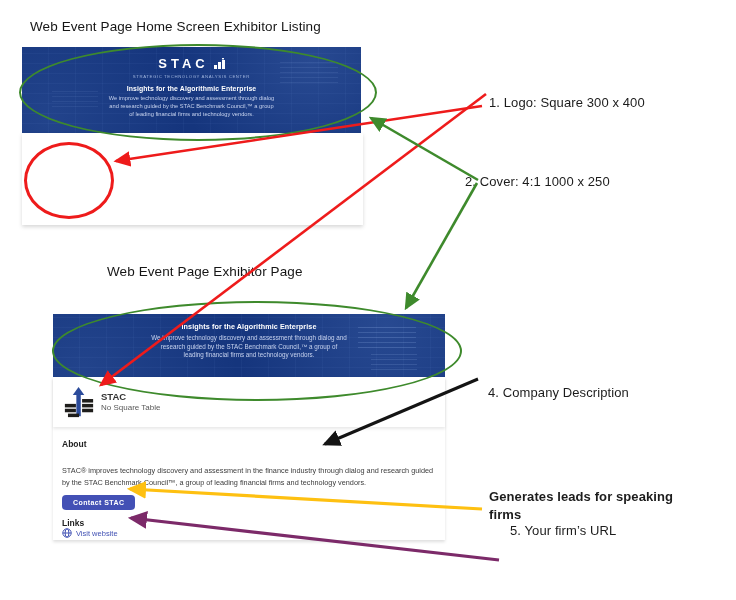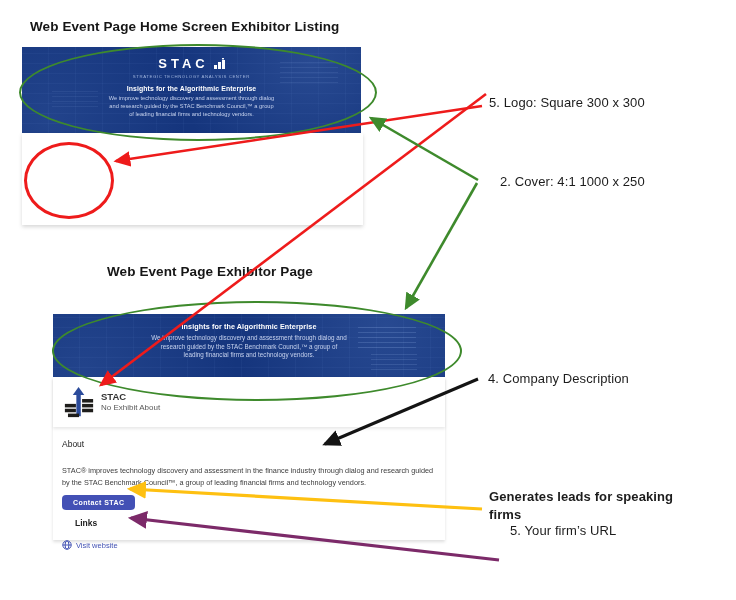--- a/index.html
+++ b/index.html
@@ -1,20 +1,20 @@
 <!DOCTYPE html>
 <html><head>
 <meta charset="utf-8">
 <style>
   html,body{margin:0;padding:0;background:#fff;}
   .stage{position:relative;width:736px;height:600px;background:#ffffff;overflow:hidden;
          font-family:"Liberation Sans","DejaVu Sans",sans-serif;color:#141414;}
 
   
-  .sec-title{position:absolute;font-size:13.5px;font-weight:700;color:#161616;letter-spacing:.1px;}
+  .sec-title{position:absolute;font-size:13.5px;font-weight:400;color:#161616;letter-spacing:.1px;}
   .t1{left:30px;top:19px;}
   .t2{left:107px;top:264px;}
 
   
   .banner{position:absolute;background-color:#15357d;z-index:1;
     background-image:
       radial-gradient(circle at 85% 18%, rgba(115,155,225,.20), transparent 45%),
       radial-gradient(circle at 8% 85%, rgba(115,155,225,.14), transparent 42%),
       repeating-linear-gradient(0deg, transparent 0 9px, rgba(135,175,240,.05) 9px 10px),
       repeating-linear-gradient(90deg, transparent 0 26px, rgba(135,175,240,.05) 26px 27px);
@@ -53,40 +53,40 @@
   .chev{position:absolute;left:333px;top:174px;}
 
   
   .card2{position:absolute;left:53px;top:377px;width:392px;height:163px;background:#fff;
          box-shadow:0 2px 3px rgba(0,0,0,.13);z-index:1;}
   .c2-head{position:relative;height:50px;box-shadow:0 2px 3px rgba(0,0,0,.09);}
   .logo-sm{position:absolute;left:11px;top:10px;}
   .c2-name{position:absolute;left:48px;top:14px;font-size:9.5px;font-weight:bold;color:#333;}
   .c2-status{position:absolute;left:48px;top:26px;font-size:8px;color:#585858;}
   .c2-body{position:relative;padding:9px 10px 0 9px;}
-  .about-h{font-size:8.5px;font-weight:normal;color:#222;margin-top:3px;}
+  .about-h{font-size:8.5px;font-weight:bold;color:#222;margin-top:3px;}
   .about-p{font-size:7.3px;line-height:1.6;color:#3c3c3c;width:378px;margin-top:16px;}
   .contact-btn{display:inline-block;margin-top:7px;background:#4350b5;color:#fff;border:none;
       font-family:inherit;font-size:7px;font-weight:bold;letter-spacing:.4px;
       padding:4px 11px;border-radius:4px;cursor:pointer;}
-  .links-h{font-size:8.5px;font-weight:bold;color:#222;margin-top:8px;margin-left:13px;}
-  .weblink{display:flex;align-items:center;gap:4px;margin-top:12px;cursor:pointer;}
+  .links-h{font-size:8.5px;font-weight:bold;color:#222;margin-top:8px;}
+  .weblink{display:flex;align-items:center;gap:4px;margin-top:0;cursor:pointer;}
   .weblink span{font-size:7.5px;font-weight:500;color:#4252b4;}
 
   
   .ellipse{position:absolute;border:2.5px solid #3e8a2c;border-radius:50%;z-index:5;}
   .e1{left:19px;top:44px;width:354px;height:93px;}
   .e2{left:52px;top:301px;width:406px;height:96px;}
   .red-circle{position:absolute;left:24px;top:142px;width:84px;height:71px;border:3px solid #ee1b1b;border-radius:50%;z-index:5;}
 
   
   .ann{position:absolute;font-size:13px;color:#1c1c1c;z-index:4;letter-spacing:.1px;}
   .ann1{left:489px;top:95px;}
-  .ann2{left:500px;top:174px;}
-  .ann4{left:488px;top:371px;}
+  .ann2{left:465px;top:174px;}
+  .ann4{left:488px;top:385px;}
   .annL{left:489px;top:488px;width:190px;line-height:1.35;font-weight:bold;}
   .ann5{left:510px;top:523px;}
 
   .overlay{position:absolute;left:0;top:0;z-index:10;pointer-events:none;}
 </style>
 </head>
 <body>
 
 <div class="stage">
 
@@ -146,21 +146,21 @@
         <polygon points="33,0 20,18 46,18" fill="#2b4b9b"></polygon>
         <rect x="28" y="16" width="10" height="50" fill="#2b4b9b"></rect>
         <rect x="41" y="27" width="25" height="8" fill="#1e1d1b"></rect>
         <rect x="41" y="38" width="25" height="8" fill="#1e1d1b"></rect>
         <rect x="41" y="49" width="25" height="8" fill="#1e1d1b"></rect>
         <rect x="2" y="38" width="25" height="8" fill="#1e1d1b"></rect>
         <rect x="2" y="49" width="25" height="8" fill="#1e1d1b"></rect>
         <rect x="9" y="60" width="25" height="8" fill="#1e1d1b"></rect>
       </svg>
       <div class="c2-name">STAC</div>
-      <div class="c2-status">No Exhibit About</div>
+      <div class="c2-status">No Square Table</div>
     </div>
     <div class="c2-body">
       <div class="about-h">About</div>
       <div class="about-p">STAC® improves technology discovery and assessment in the finance industry through dialog and research guided by the STAC Benchmark Council™, a group of leading financial firms and technology vendors.</div>
       <button class="contact-btn">Contact STAC</button>
       <div class="links-h">Links</div>
       <div class="weblink">
         <svg width="10" height="10" viewBox="0 0 10 10">
           <circle cx="5" cy="5" r="4.2" fill="none" stroke="#4252b4" stroke-width="1"></circle>
           <ellipse cx="5" cy="5" rx="1.9" ry="4.2" fill="none" stroke="#4252b4" stroke-width="1"></ellipse>
@@ -168,21 +168,21 @@
         </svg>
         <span>Visit website</span>
       </div>
     </div>
   </div>
 
   <div class="ellipse e1"></div>
   <div class="ellipse e2"></div>
   <div class="red-circle"></div>
 
-  <div class="ann ann1">5. Logo: Square 300 x 300</div>
+  <div class="ann ann1">1. Logo: Square 300 x 400</div>
   <div class="ann ann2">2. Cover: 4:1 1000 x 250</div>
   <div class="ann ann4">4. Company Description</div>
   <div class="ann annL">Generates leads for speaking firms</div>
   <div class="ann ann5">5. Your firm’s URL</div>
 
   <svg class="overlay" width="736" height="600" viewBox="0 0 736 600">
     <defs>
       <marker id="ah-red" markerWidth="6.5" markerHeight="6" refX="5.5" refY="3" orient="auto">
           <polygon points="0,0 6.5,3 0,6" fill="#ee1b1b"></polygon>
         </marker>

